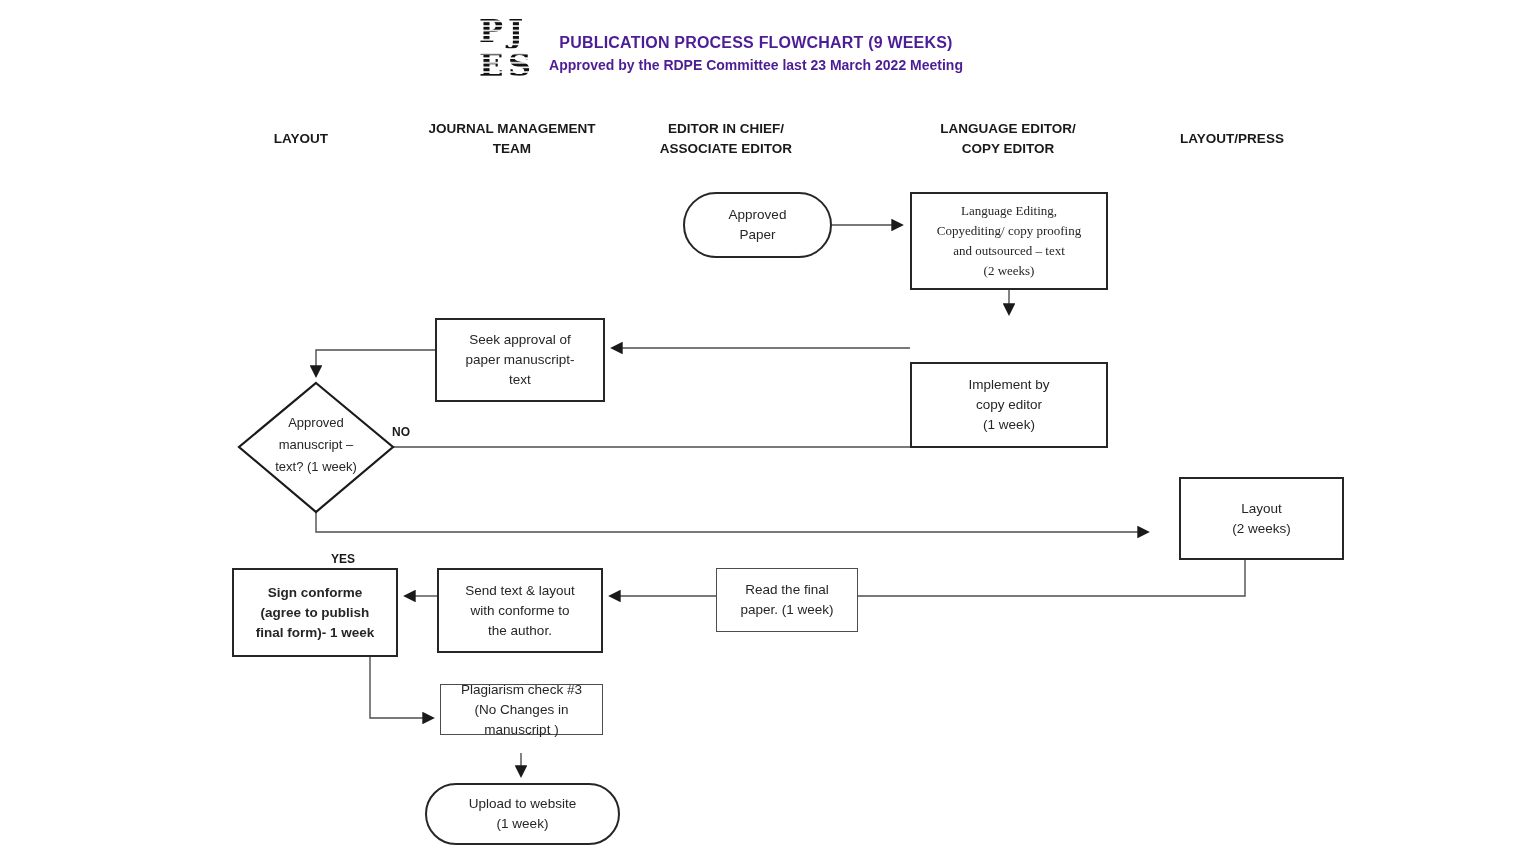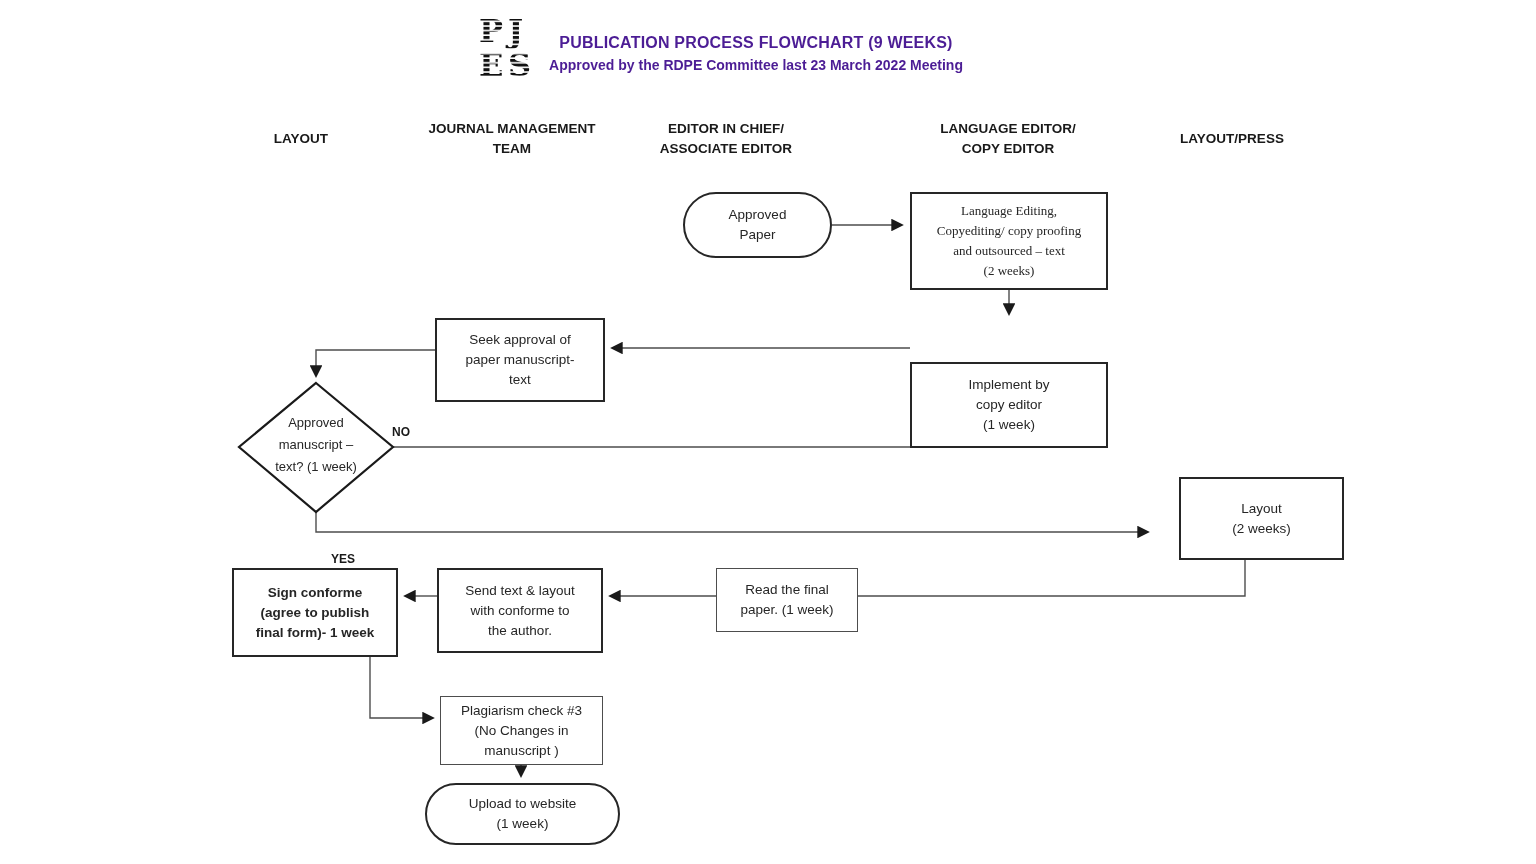--- a/index.html
+++ b/index.html
@@ -117,21 +117,21 @@
 paper. (1 week)</div>
 
   <div class="node" style="left:437px;top:568px;width:166px;height:85px;">Send text &amp; layout
 with conforme to
 the author.</div>
 
   <div class="node" style="left:232px;top:568px;width:166px;height:89px;font-weight:bold;">Sign conforme
 (agree to publish
 final form)- 1 week</div>
 
-  <div class="node thin" style="left:440px;top:684px;width:163px;height:69px;margin-top:12px;">Plagiarism check #3
+  <div class="node thin" style="left:440px;top:684px;width:163px;height:51px;">Plagiarism check #3
 (No Changes in
 manuscript )</div>
 
   <div class="node terminator" style="left:425px;top:783px;width:195px;height:62px;">Upload to website
 (1 week)</div>
 
   <div class="edge-label no">NO</div>
   <div class="edge-label yes">YES</div>
 
 </div>

